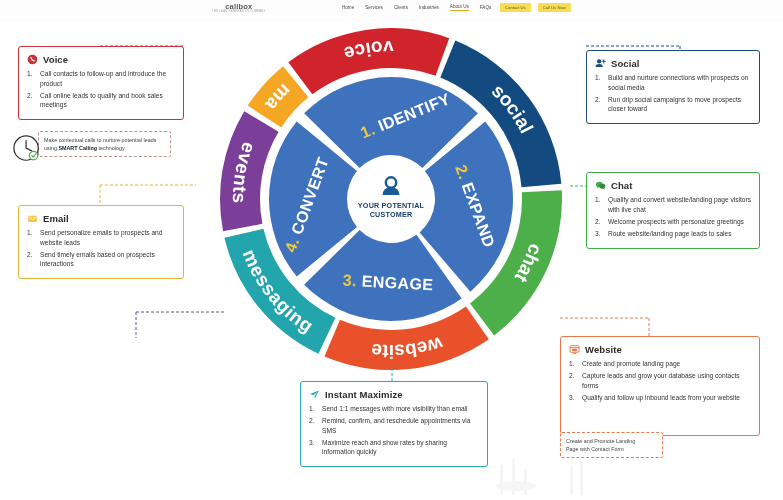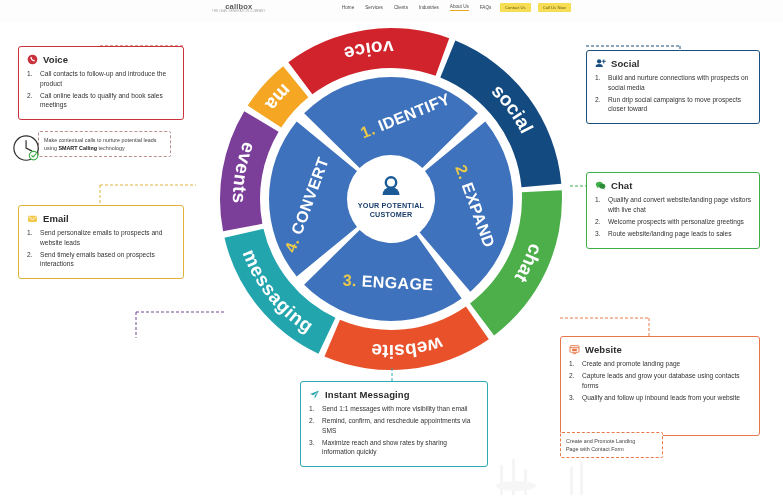--- a/index.html
+++ b/index.html
@@ -239,21 +239,21 @@
         <li>Send timely emails based on prospects interactions</li>
       </ol>
 </div>
 
 
 <div class="box" id="box-messaging" style="left:300px; top:381px; width:188px; border-color:#2BA8B0;">
   <div class="box-head">
     <svg class="ico" viewBox="0 0 16 16">
       <path d="M14.5 2 L1.6 7.3 L6.2 9 L12.6 4.4 L8 10.2 L8.4 14 z" fill="#2BA8B0"></path>
     </svg>
-    <span class="box-title">Instant Messaging</span>
+    <span class="box-title">Instant Maximize</span>
   </div>
   <ol>
         <li>Send 1:1 messages with more visibility than email</li>
         <li>Remind, confirm, and reschedule appointments via SMS</li>
         <li>Maximize reach and show rates by sharing information quickly</li>
       </ol>
 </div>
 
 <div class="box" id="box-website" style="left:560px; top:336px; width:200px; border-color:#E8784A; padding-bottom:30px;">
   <div class="box-head">

